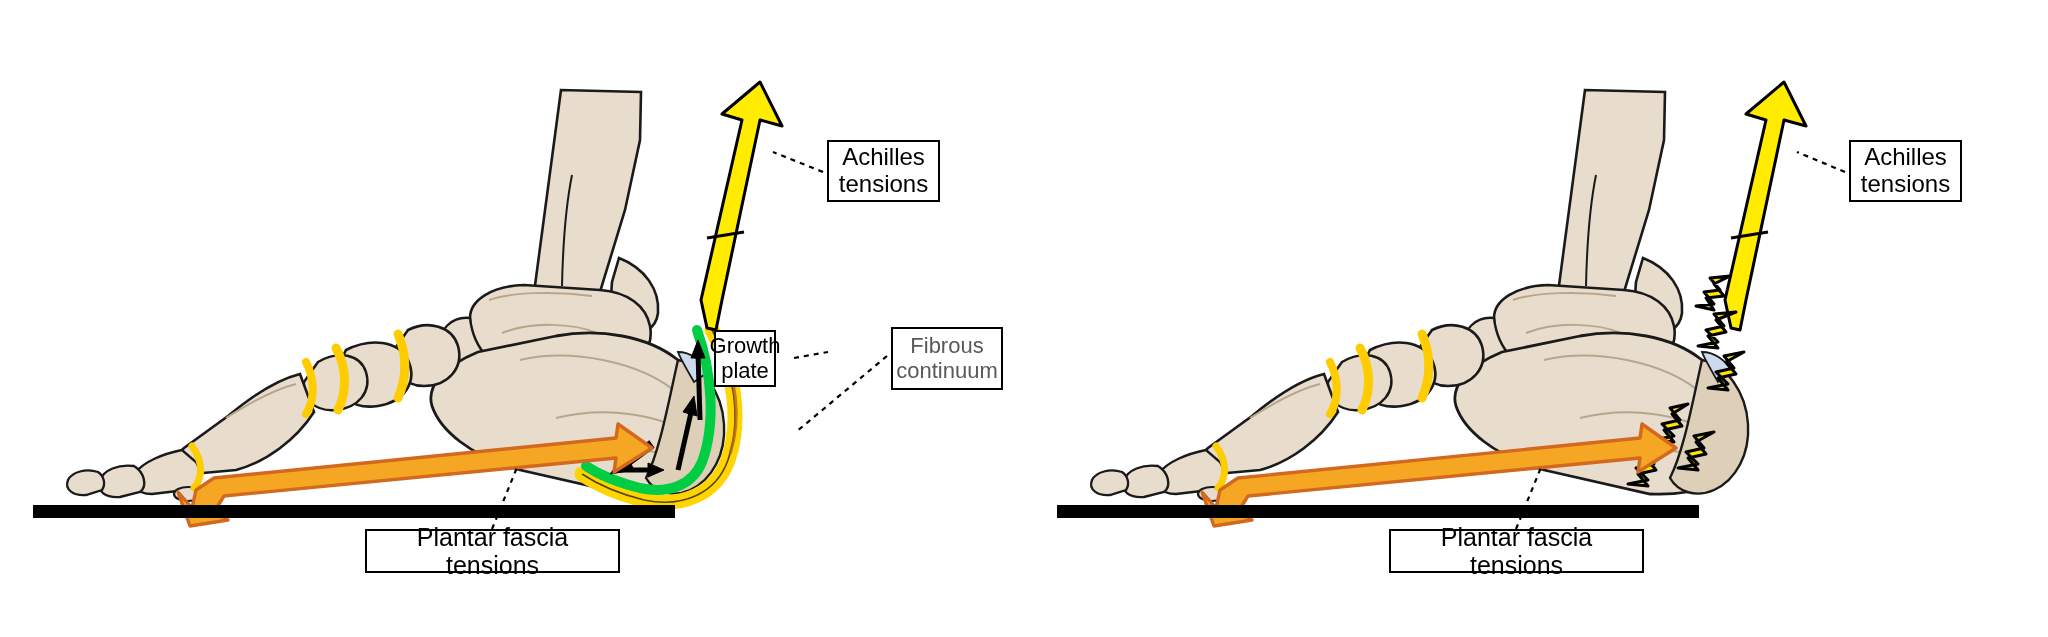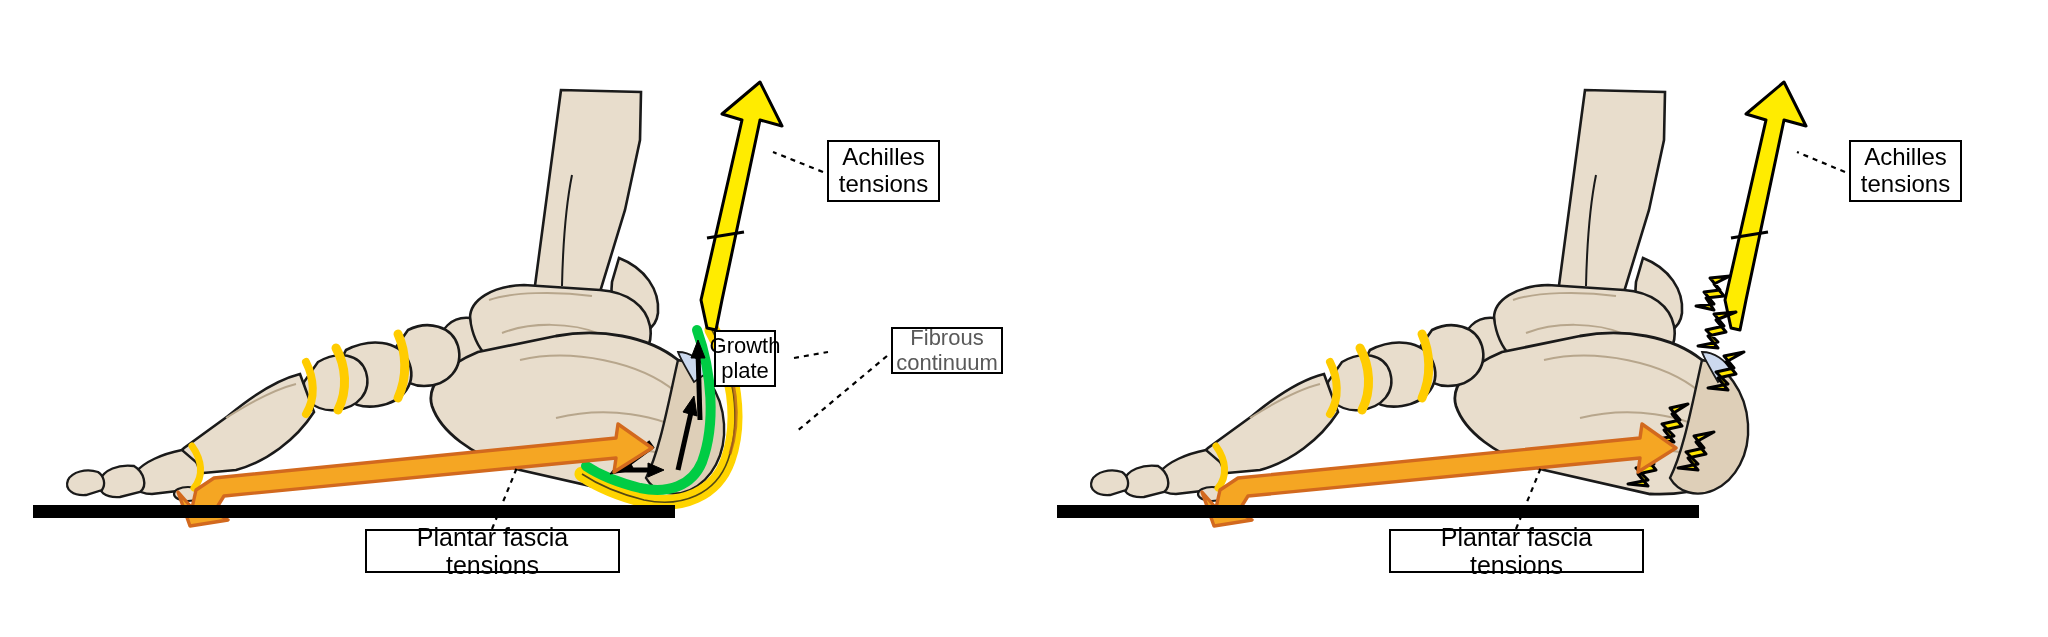--- a/index.html
+++ b/index.html
@@ -130,21 +130,21 @@
     <div class="lbl lbl-arial" style="left:827px;top:140px;width:113px;height:62px;font-size:24px;">
       <span>Achilles
 tensions</span>
     </div>
 
     <div class="lbl lbl-arial" style="left:714px;top:330px;width:62px;height:57px;font-size:22px;">
       <span>Growth
 plate</span>
     </div>
 
-    <div class="lbl lbl-arial lbl-gray" style="left:891px;top:327px;width:112px;height:47px;font-size:22px;">
+    <div class="lbl lbl-arial lbl-gray" style="left:891px;top:327px;width:112px;height:63px;font-size:22px;">
       <span>Fibrous
 continuum</span>
     </div>
 
     <div class="lbl" style="left:365px;top:529px;width:255px;height:44px;font-size:25px;">
       <span>Plantar fascia tensions</span>
     </div>
   </div>
 
   <div class="panel" id="panel-right">

